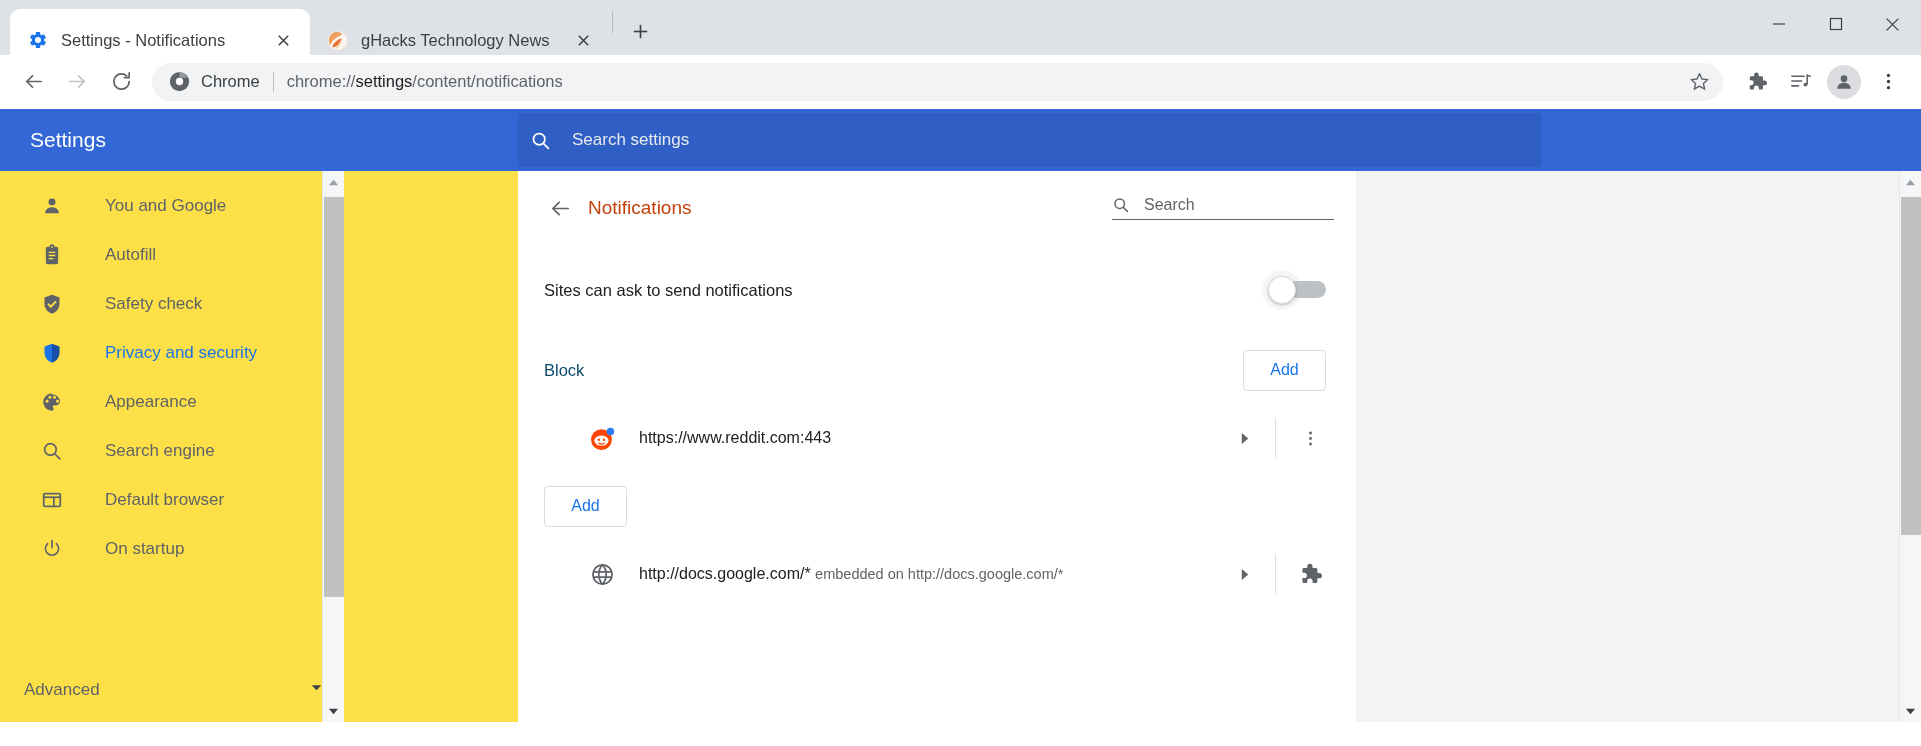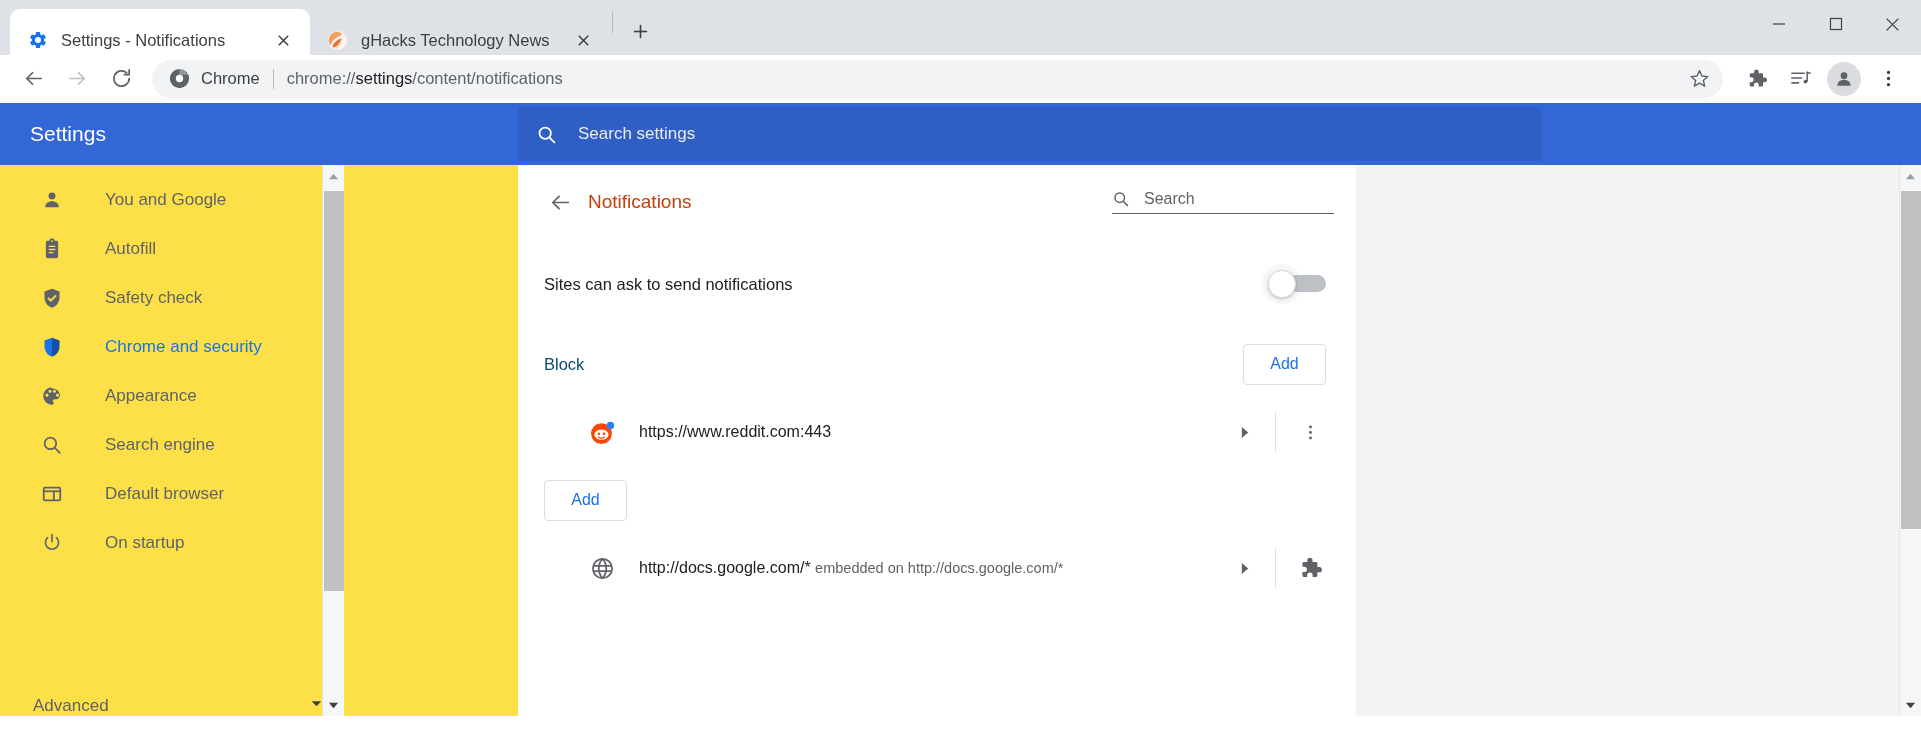--- a/index.html
+++ b/index.html
@@ -58,21 +58,21 @@
     height: 48px; display: flex; align-items: center;
   }
   .wc-btn {
     width: 57px; height: 48px;
     display: flex; align-items: center; justify-content: center;
     color: #3c4043;
   }
 
   
   .toolbar {
-    height: 48px;
+    height: 54px;
     background: #ffffff;
     display: flex;
     align-items: center;
     padding: 0 12px 0 12px;
     gap: 2px;
     border-bottom: 1px solid #ffffff;
   }
   .tb-icon {
     width: 42px; height: 42px; flex: 0 0 42px;
     display: flex; align-items: center; justify-content: center;
@@ -121,21 +121,21 @@
     color: #ffffff;
     font-size: 21px;
   }
   .settings-search {
     flex: 0 0 1023px;
     height: 54px;
     background: #2f5fc4;
     border-radius: 2px;
     display: flex;
     align-items: center;
-    padding: 0 18px;
+    padding: 0 12px;
     gap: 21px;
   }
   .settings-search .sicon { color: #ffffff; display: flex; }
   .settings-search .stext { color: #e8eaed; font-size: 17px; }
 
   
   .page {
     display: flex;
     height: 551px;
     background: #f1f3f4;
@@ -163,22 +163,22 @@
   }
   .nav-item .nicon { width: 24px; height: 24px; flex: 0 0 24px; display: flex; align-items: center; justify-content: center; }
   .nav-item.selected { color: #1a73e8; }
   .nav-item.selected .nicon { color: #1a73e8; }
   .nav-advanced {
     position: absolute;
     left: 0; bottom: 0;
     width: 344px;
     height: 42px;
     display: flex;
-    align-items: flex-end;
-    padding-left: 33px;
+    align-items: flex-start;
+    padding-left: 24px;
     padding-right: 20px;
     color: #5f6368;
     font-size: 17px;
   }
   .nav-advanced .label { flex: 1 1 auto; }
 
   
   .scrollbar {
     position: absolute;
     top: 0; bottom: 0;
@@ -481,21 +481,21 @@
         <span>Safety check</span>
       </div>
 
       <div class="nav-item selected">
         <span class="nicon">
           <svg width="22" height="22" viewBox="0 0 24 24">
               <path d="M12 1.8L3.8 5v6.5c0 5.1 3.5 9.9 8.2 11.1V1.8z" fill="#1a73e8"></path>
               <path d="M12 1.8L20.2 5v6.5c0 5.1-3.5 9.9-8.2 11.1V1.8z" fill="#174ea6"></path>
             </svg>
         </span>
-        <span>Chrome and security</span>
+        <span>Privacy and security</span>
       </div>
 
       <div class="nav-item">
         <span class="nicon">
           <svg width="22" height="22" viewBox="0 0 24 24" fill="currentColor">
               <path d="M12 2.5A9.5 9.5 0 002.5 12c0 5.2 4.3 9.5 9.5 9.5 1 0 1.8-.8 1.8-1.8 0-.5-.2-.9-.5-1.2-.3-.3-.5-.7-.5-1.2 0-1 .8-1.8 1.8-1.8h2.1c2.2 0 4-1.8 4-4 0-4.5-4.3-8-9.7-8zM6.6 12.8a1.7 1.7 0 110-3.4 1.7 1.7 0 010 3.4zm3.2-4.3a1.7 1.7 0 110-3.4 1.7 1.7 0 010 3.4zm4.9 0a1.7 1.7 0 110-3.4 1.7 1.7 0 010 3.4zm3.4 4.3a1.7 1.7 0 110-3.4 1.7 1.7 0 010 3.4z"></path>
             </svg>
         </span>
         <span>Appearance</span>
       </div>

